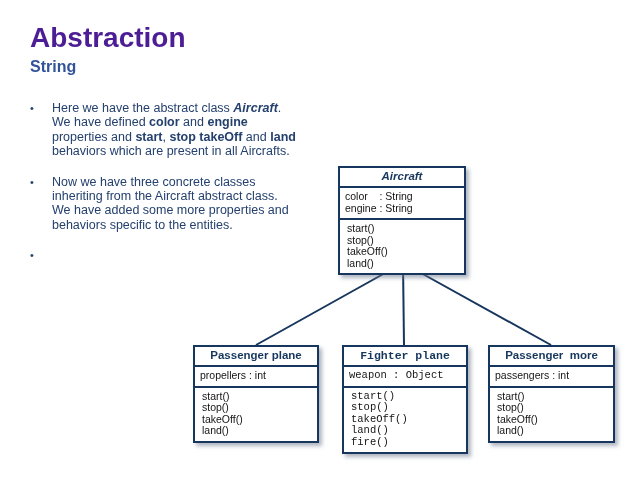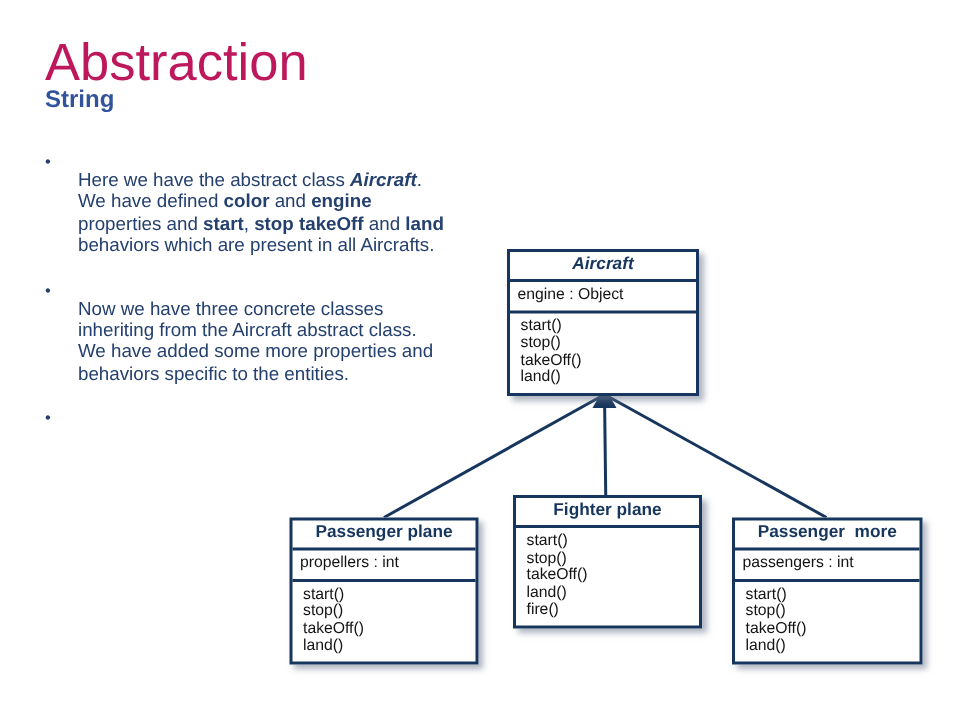--- a/index.html
+++ b/index.html
@@ -5,35 +5,35 @@
   html, body { margin: 0; padding: 0; background: #ffffff; }
   .slide {
     position: relative;
     width: 638px; height: 478px;
     background: #ffffff;
     overflow: hidden;
     font-family: "Liberation Sans", sans-serif;
   }
   .page-title {
     position: absolute; left: 30px; top: 22px;
-    font-size: 35px; font-weight: normal; color: #be185d;
+    font-size: 28px; font-weight: bold; color: #4c1d95;
     letter-spacing: 0px;
   }
   .page-subtitle {
     position: absolute; left: 30px; top: 58px;
     font-size: 16px; font-weight: bold; color: #31539B;
   }
   .bullets {
     position: absolute; left: 30px; top: 101px; width: 276px;
     margin: 0; padding: 0; list-style: none;
     color: #24406E; font-size: 12.5px; line-height: 14.4px;
   }
   .bullets li { display: flex; margin: 0 0 16px 0; }
   .bullet-dot { width: 22px; flex: 0 0 22px; font-size: 11px; color: #24406E; }
-  .bullet-text { width: 244px; margin-top: 12px; }
+  .bullet-text { width: 244px; }
   .seg-b { font-weight: bold; }
   .seg-bi { font-weight: bold; font-style: italic; }
 
   .connector-svg { position: absolute; left: 0; top: 0; pointer-events: none; }
 
   .uml-class {
     position: absolute;
     background: #ffffff;
     border: 2px solid #17365D;
     box-shadow: 3px 3px 4px rgba(110,120,140,0.55);
@@ -47,21 +47,21 @@
     border-bottom: 2px solid #17365D;
     white-space: pre;
   }
   .uml-title.italic { font-style: italic; }
   .uml-attrs { padding: 3px 5px 4px 5px; border-bottom: 2px solid #17365D; }
   .uml-methods { padding: 3px 5px 4px 7px; }
   .uml-attrs div, .uml-methods div { white-space: pre; }
 
   .cls-aircraft  { left: 338px; top: 166px; width: 124px; }
   .cls-propeller { left: 193px; top: 345px; width: 122px; }
-  .cls-fighter   { left: 342px; top: 330px; width: 122px; }
+  .cls-fighter   { left: 342px; top: 345px; width: 122px; font-family: Liberation Mono, monospace; }
   .cls-passenger { left: 488px; top: 345px; width: 123px; }
 </style>
 </head>
 <body>
 
 <div class="slide">
   <div class="page-title">Abstraction</div>
   <div class="page-subtitle">String</div>
 
   <ul class="bullets">
@@ -82,21 +82,22 @@
     <line x1="403" y1="263" x2="256" y2="345" stroke="#17365D" stroke-width="2"></line>
     <line x1="403" y1="263" x2="404" y2="345" stroke="#17365D" stroke-width="2"></line>
     <line x1="403" y1="263" x2="551" y2="345" stroke="#17365D" stroke-width="2"></line>
     <polygon points="403,258 395,272 411,272" fill="#17365D"></polygon>
   </svg>
 
   <div id="diagram-layer">
       <div class="uml-class cls-aircraft">
         <div class="uml-title italic">Aircraft</div>
         <div class="uml-attrs">
-          <div>engine : Object</div>
+          <div>color    : String</div>
+          <div>engine : String</div>
         </div>
         <div class="uml-methods">
           <div>start()</div>
           <div>stop()</div>
           <div>takeOff()</div>
           <div>land()</div>
         </div>
       </div>
       <div class="uml-class cls-propeller">
         <div class="uml-title">Passenger plane</div>
@@ -105,20 +106,23 @@
         </div>
         <div class="uml-methods">
           <div>start()</div>
           <div>stop()</div>
           <div>takeOff()</div>
           <div>land()</div>
         </div>
       </div>
       <div class="uml-class cls-fighter">
         <div class="uml-title">Fighter plane</div>
+        <div class="uml-attrs">
+          <div>weapon : Object</div>
+        </div>
         <div class="uml-methods">
           <div>start()</div>
           <div>stop()</div>
           <div>takeOff()</div>
           <div>land()</div>
           <div>fire()</div>
         </div>
       </div>
       <div class="uml-class cls-passenger">
         <div class="uml-title">Passenger  more</div>

